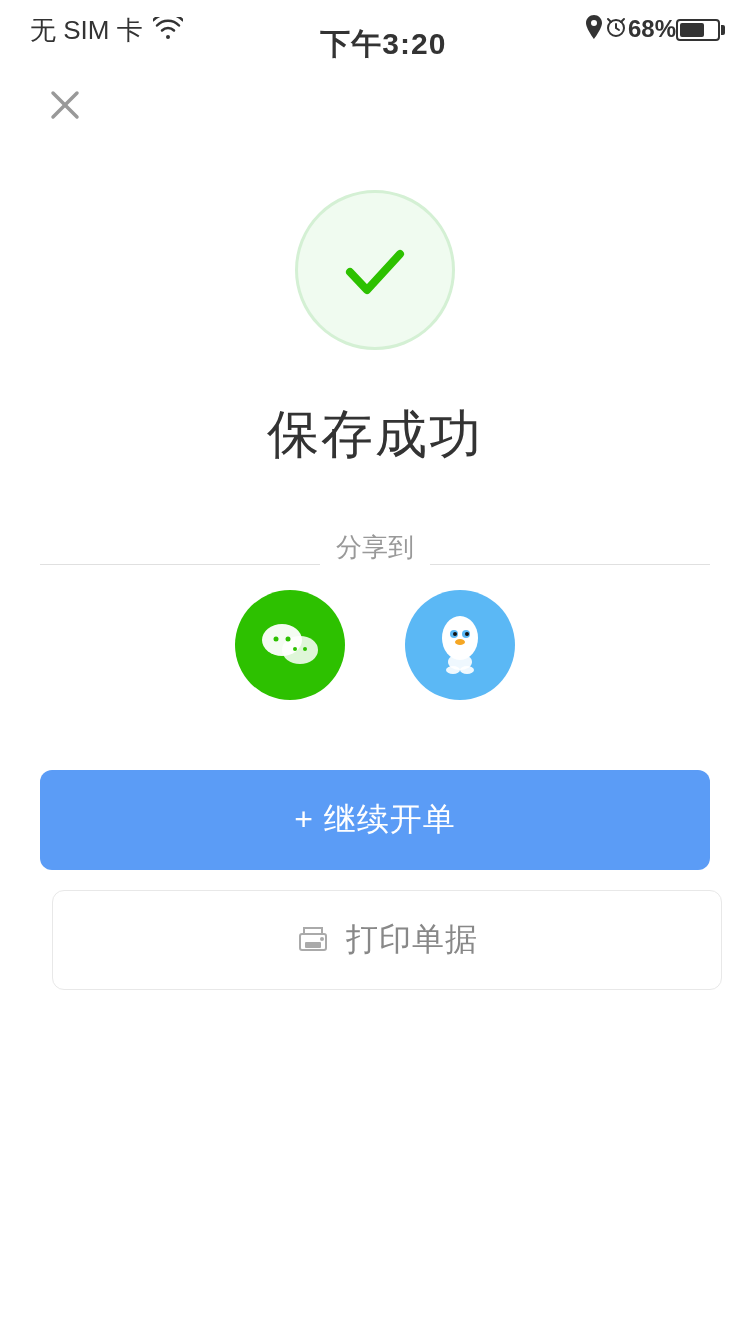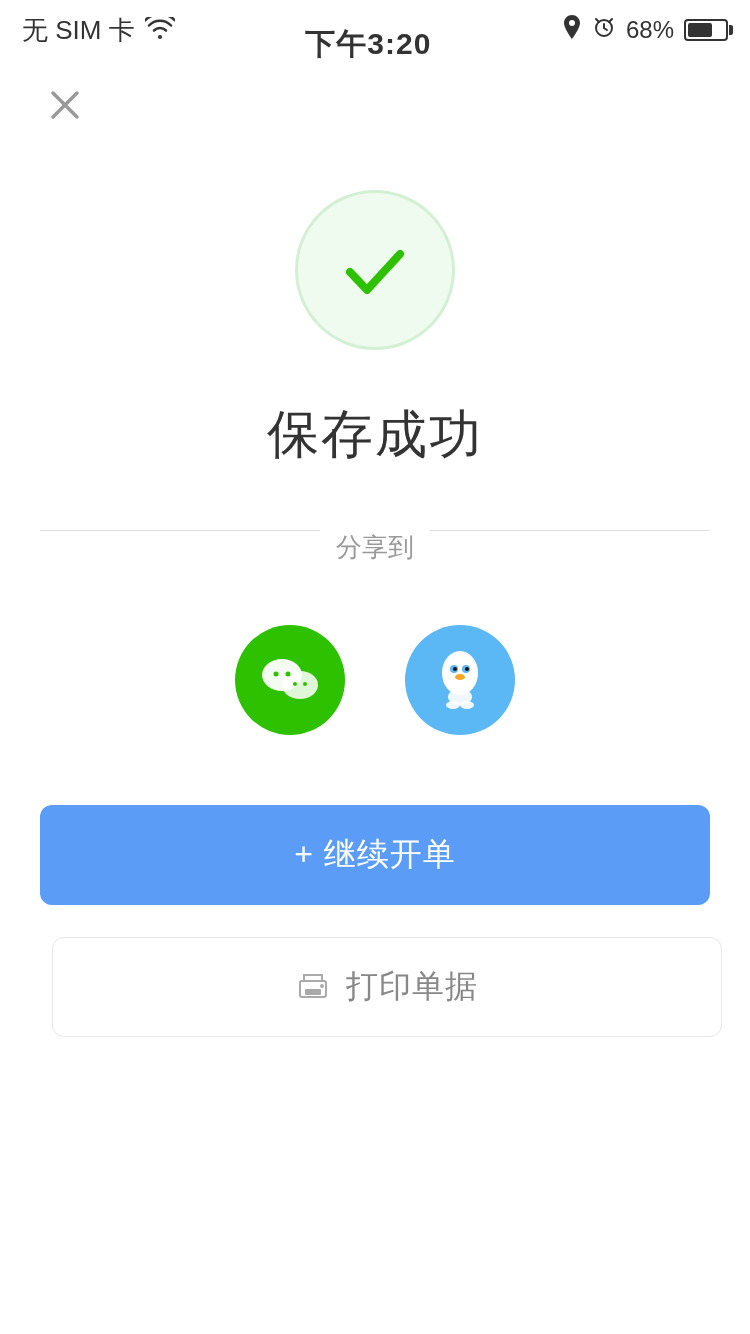--- a/index.html
+++ b/index.html
@@ -17,21 +17,21 @@
       overflow: hidden;
     }
 
     
     .status-bar {
       width: 100%;
       height: 60px;
       display: flex;
       align-items: center;
       justify-content: space-between;
-      padding: 0 22px;
+      padding: 0 30px;
       background: #fff;
     }
 
     .status-left {
       display: flex;
       align-items: center;
       gap: 10px;
       font-size: 26px;
       color: #333;
       font-weight: 500;
@@ -40,24 +40,23 @@
     .status-center {
       font-size: 30px;
       font-weight: 600;
       color: #333;
       letter-spacing: 1px;
       margin-top: 28px;
     }
 
     .status-right {
       display: flex;
-      align-items: center;
-      gap: 10px;
       font-size: 24px;
       color: #333;
+      font-weight: bold;
     }
 
     .battery-container {
       display: flex;
       align-items: center;
       gap: 6px;
     }
 
     .battery-icon {
       width: 44px;
@@ -146,23 +145,23 @@
       color: #333;
       font-weight: 400;
       margin-bottom: 60px;
       letter-spacing: 2px;
     }
 
     
     .share-divider {
       width: 100%;
       display: flex;
-      align-items: flex-start;
+      align-items: flex-end;
       gap: 16px;
-      margin-bottom: 60px;
+      margin-bottom: 25px;
     }
 
     .divider-line {
       flex: 1;
       height: 1px;
       background: #e0e0e0;
     }
 
     .divider-text {
       font-size: 26px;
@@ -194,21 +193,21 @@
 
     .qq-btn {
       background: #5bb8f5;
     }
 
     
     .action-buttons {
       width: 100%;
       display: flex;
       flex-direction: column;
-      gap: 32px;
+      gap: 20px;
     }
 
     .btn {
       width: 100%;
       height: 100px;
       border-radius: 12px;
       border: none;
       font-size: 32px;
       cursor: pointer;
       display: flex;

